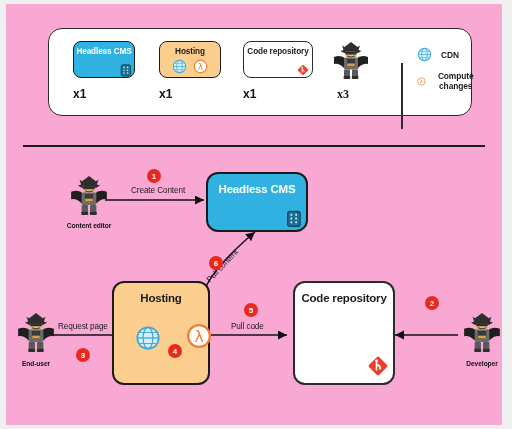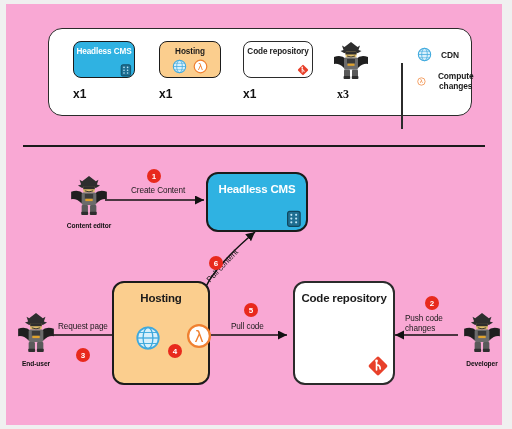--- a/index.html
+++ b/index.html
@@ -276,21 +276,20 @@
     <svg class="abs" style="left:72px;top:72px;" width="22" height="22" viewBox="0 0 12 12">
       <rect x="6" y="0.5" width="7.8" height="7.8" rx="1" transform="rotate(45 6 0.5)" fill="#e8402a"></rect>
       <path d="M5.2 3.6 L5.2 8.2 M5.2 5.4 q2 0 2 2.2" stroke="#fff" stroke-width="0.9" fill="none" stroke-linecap="round"></path>
       <circle cx="5.2" cy="3.2" r="0.75" fill="#fff"></circle>
     </svg>
   </div>
 
   <div class="edge-label" style="left:112px;top:182px;margin-left:13px;">Create Content</div>
   <div class="step-badge" style="left:141px;top:165px;">1</div>
 
-  <div class="edge-label two-line" style="left:399px;top:310px;">Push code changes</div>
   <div class="step-badge" style="left:419px;top:292px;">2</div>
 
   <div class="edge-label" style="left:52px;top:318px;">Request page</div>
   <div class="step-badge" style="left:70px;top:344px;">3</div>
 
   <div class="step-badge" style="left:162px;top:340px;">4</div>
 
   <div class="edge-label" style="left:225px;top:318px;text-align:center;">Pull code</div>
   <div class="step-badge" style="left:238px;top:299px;">5</div>
 

